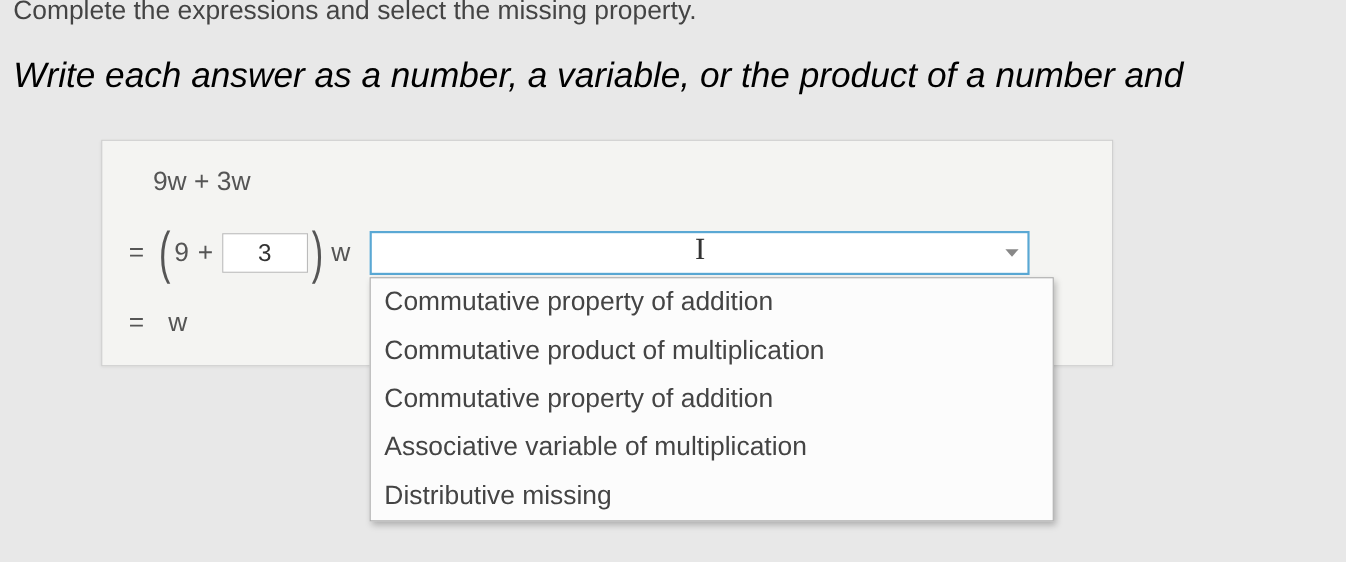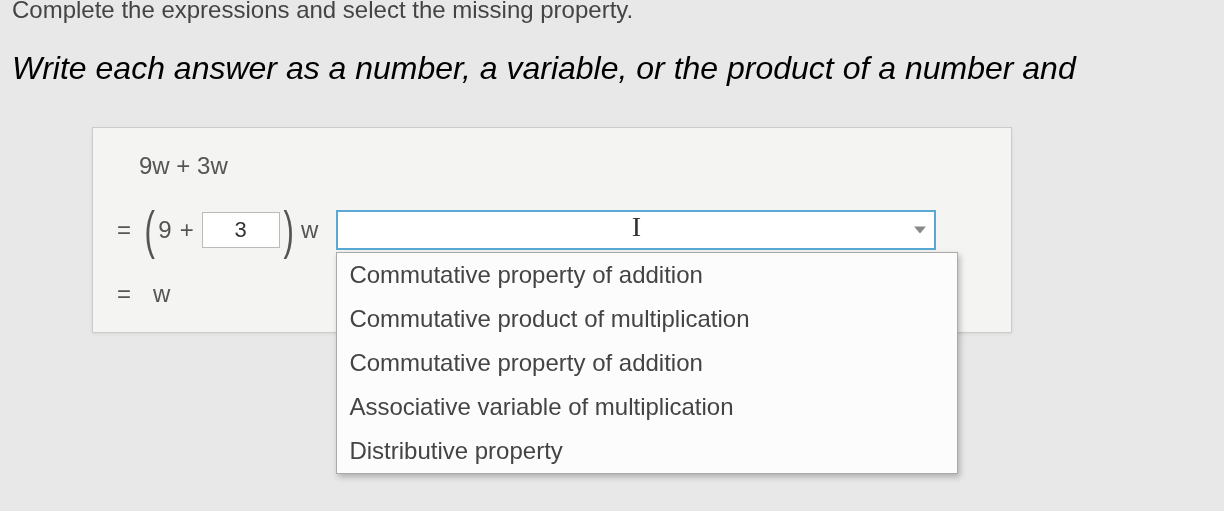--- a/index.html
+++ b/index.html
@@ -159,21 +159,21 @@
         <div class="dropdown-wrapper">
           <div class="dropdown-input">
             <span class="text-cursor">I</span>
             <span class="dropdown-caret"></span>
           </div>
           <div class="dropdown-list">
             <div class="dropdown-item">Commutative property of addition</div>
             <div class="dropdown-item">Commutative product of multiplication</div>
             <div class="dropdown-item">Commutative property of addition</div>
             <div class="dropdown-item">Associative variable of multiplication</div>
-            <div class="dropdown-item">Distributive property</div>
+            <div class="dropdown-item">Distributive missing</div>
           </div>
         </div>
       </div>
 
       <div class="equation-row" style="margin-bottom:0">
         <span class="eq-cell equals-sign">=</span>
         <span class="eq-cell" style="margin-left:12px">w</span>
       </div>
 
     </div>

